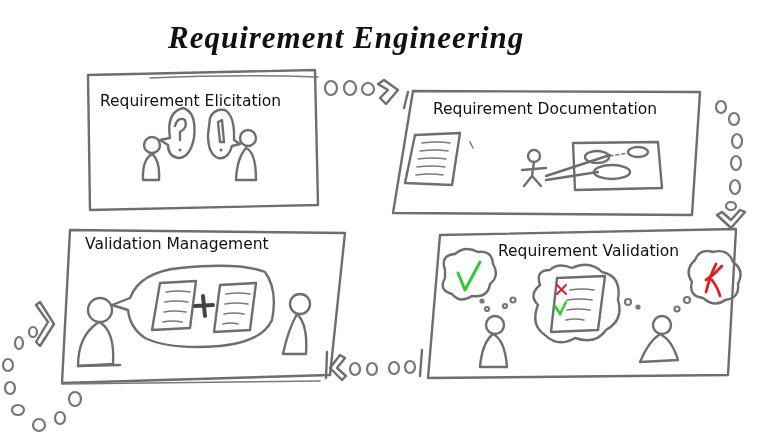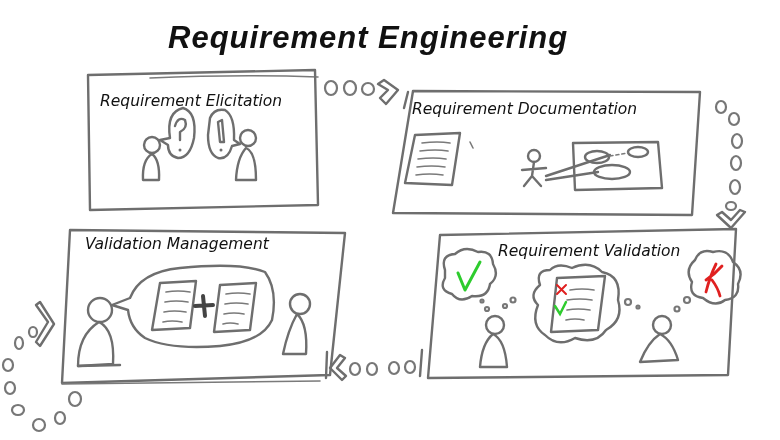--- a/index.html
+++ b/index.html
@@ -1,34 +1,34 @@
 <!DOCTYPE html>
 <html><head>
 <meta charset="utf-8">
 <style>
   html, body { margin: 0; padding: 0; background: #ffffff; }
   body { width: 780px; height: 440px; position: relative; overflow: hidden;
          font-family: "DejaVu Sans", sans-serif; }
   .title { position: absolute; left: 168px; top: 20px; font-size: 31px;
-           font-family: Liberation Sans, sans-serif; font-weight: bold; color: #111;
+           font-family: Liberation Serif, serif; font-weight: bold; color: #111;
            letter-spacing: 1px; font-style: italic; }
   .label { position: absolute; font-size: 15.5px; color: #111;
-           font-family: "DejaVu Sans", sans-serif; font-style: italic; white-space: nowrap; }
+           font-family: "DejaVu Sans", sans-serif; white-space: nowrap; }
   svg.canvas { position: absolute; left: 0; top: 0; }
   .ink { fill: none; stroke: #6e6e6e; stroke-width: 2.4; stroke-linecap: round; stroke-linejoin: round; }
   .thin { fill: none; stroke: #7a7a7a; stroke-width: 1.6; stroke-linecap: round; }
   .dot { fill: none; stroke: #777; stroke-width: 2.2; }
 </style>
 </head>
 <body>
 
 <div class="title">Requirement Engineering</div>
 
 <div class="label" style="left:100px; top:92px;">Requirement Elicitation</div>
-<div class="label" style="left:412px; top:100px;">Requirement Documentation</div>
+<div class="label" style="left:433px; top:100px;">Requirement Documentation</div>
 <div class="label" style="left:85px; top:235px;">Validation Management</div>
 <div class="label" style="left:498px; top:242px;">Requirement Validation</div>
 
 <svg class="canvas" width="780" height="440" viewBox="0 0 780 440">
 
   <path class="thin" d="M150 78 Q240 74 318 77"></path>
 
   <g>
     <path class="ink" d="M88 75 L315 70 L318 205 L90 210 Z"></path>
 

